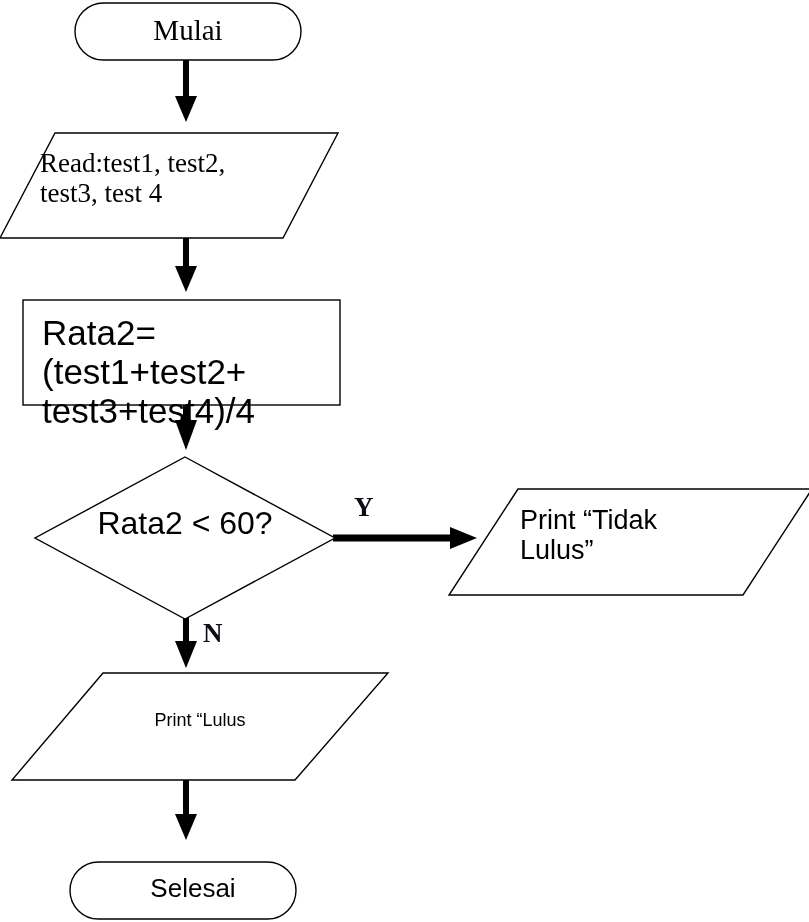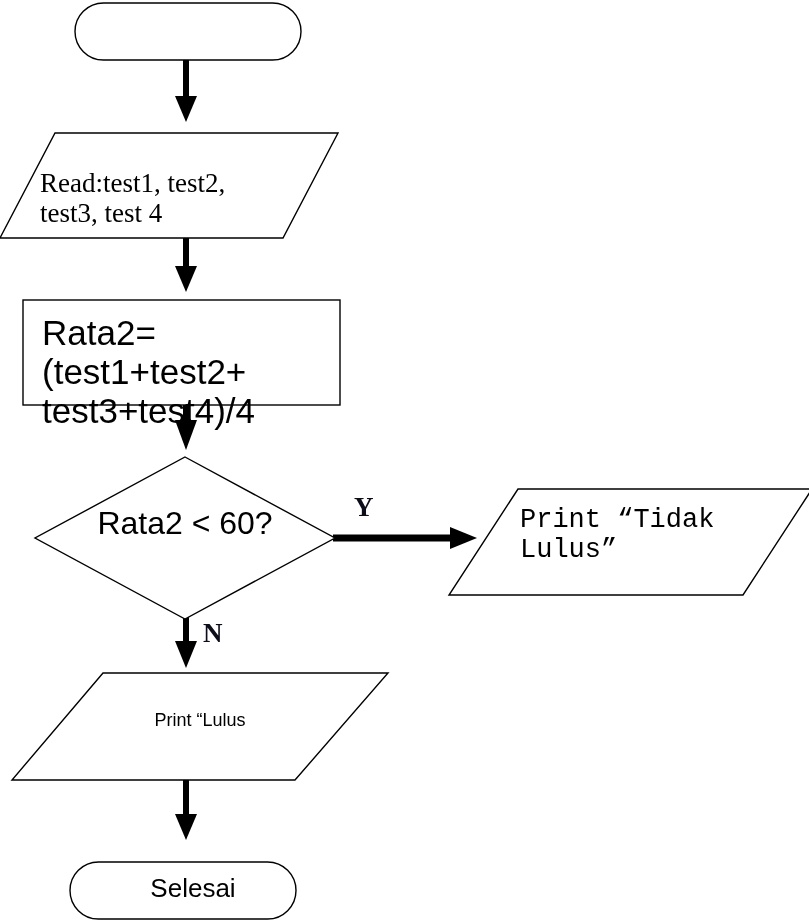--- a/index.html
+++ b/index.html
@@ -16,24 +16,24 @@
   }
   .serif{font-family:"Liberation Serif","DejaVu Serif",serif;}
   .sans{font-family:"Liberation Sans","DejaVu Sans",sans-serif;}
   .branch-label{
     position:absolute;
     font-family:"Liberation Serif","DejaVu Serif",serif;
     font-weight:bold;
     color:#0d0d1a;
   }
   .lbl-mulai{left:75px;top:14px;width:226px;font-size:29px;}
-  .lbl-read{left:40px;top:148px;width:300px;font-size:27px;text-align:left;margin-top:20px;}
+  .lbl-read{left:40px;top:148px;width:300px;font-size:27px;text-align:left;}
   .lbl-rata{left:42px;top:313px;width:300px;font-size:35px;text-align:left;}
   .lbl-cond{left:55px;top:506px;width:260px;font-size:32px;}
-  .lbl-tidak{left:520px;top:505px;width:270px;font-size:27px;text-align:left;font-family:Liberation Mono, monospace;}
+  .lbl-tidak{left:520px;top:505px;width:270px;font-size:27px;text-align:left;}
   .lbl-lulus{left:60px;top:710px;width:280px;font-size:18px;}
   .lbl-selesai{left:70px;top:874px;width:246px;font-size:26px;}
   .lbl-y{left:354px;top:492px;font-size:27px;}
   .lbl-n{left:203px;top:618px;font-size:27px;}
 </style>
 </head>
 <body>
 
 <div id="stage">
 
@@ -77,20 +77,21 @@
 
     <polygon points="185,457 335,538 185,619 35,538" fill="#ffffff" stroke="#000000" stroke-width="1.4"></polygon>
 
     <polygon points="518,489 812,489 743,595 449,595" fill="#ffffff" stroke="#000000" stroke-width="1.4"></polygon>
 
     <polygon points="103,673 388,673 295,780 12,780" fill="#ffffff" stroke="#000000" stroke-width="1.4"></polygon>
 
     <rect x="70" y="862" width="226" height="57" rx="28.5" ry="28.5" fill="#ffffff" stroke="#000000" stroke-width="1.4"></rect>
   </svg>
 
+  <div class="node-label serif lbl-mulai">Mulai</div>
 
   <div class="node-label serif lbl-read">Read:test1, test2,
 test3, test 4</div>
 
   <div class="node-label sans lbl-rata">Rata2=(test1+test2+
 test3+test4)/4</div>
 
   <div class="node-label sans lbl-cond">Rata2 &lt; 60?</div>
 
   <div class="node-label sans lbl-tidak">Print “Tidak

